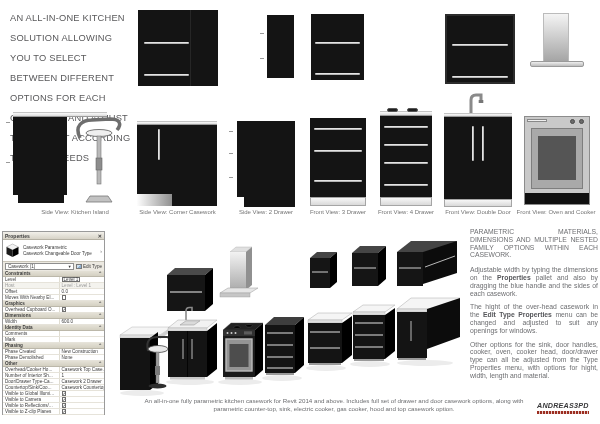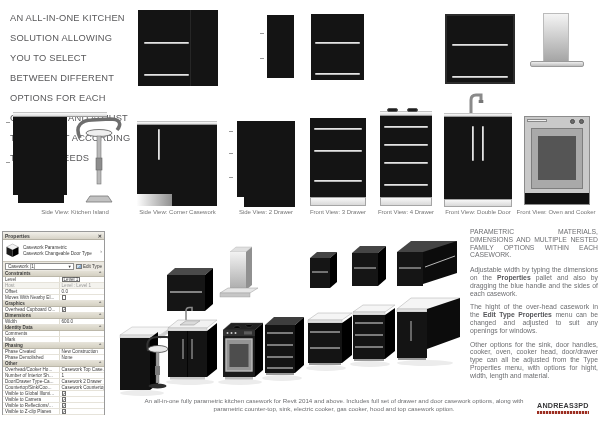--- a/index.html
+++ b/index.html
@@ -48,21 +48,21 @@
   .cb { width:4.5px; height:4.5px; border:1px solid #6f6f6f; background:#fff; font-size:4px; line-height:3.8px; text-align:center; color:#222; }
 
   
   .rcol { left:470px; top:228px; width:128px; color:#6d6e71; font-size:6.8px; line-height:7.8px; text-align:justify; }
   .rcol .head { margin-bottom:7px; }
   .rcol p { margin-bottom:6px; }
   .rcol b { color:#55565a; }
 
   
   .caption { left:132px; top:397px; width:404px; text-align:center; font-size:6.2px; line-height:8px; color:#6d6e71; }
-  .logo { left:537px; top:401px; width:58px; }
+  .logo { left:537px; top:401px; width:58px;font-style:italic; }
   .logo .nm { font-size:7.2px; font-weight:bold; color:#38383a; letter-spacing:.2px; }
   .logo .tag { margin-top:1px; width:52px; height:3px;
     background:repeating-linear-gradient(90deg,#9b2d20 0 2px,rgba(155,45,32,.25) 2px 3px); }
 </style>
 </head>
 <body>
 
 <div class="canvas">
 
   <div class="abs intro">AN ALL-IN-ONE KITCHEN SOLUTION ALLOWING YOU TO SELECT BETWEEN DIFFERENT OPTIONS FOR EACH CASEWORK AND ADJUST THE LAYOUT ACCORDING TO YOUR NEEDS</div>

